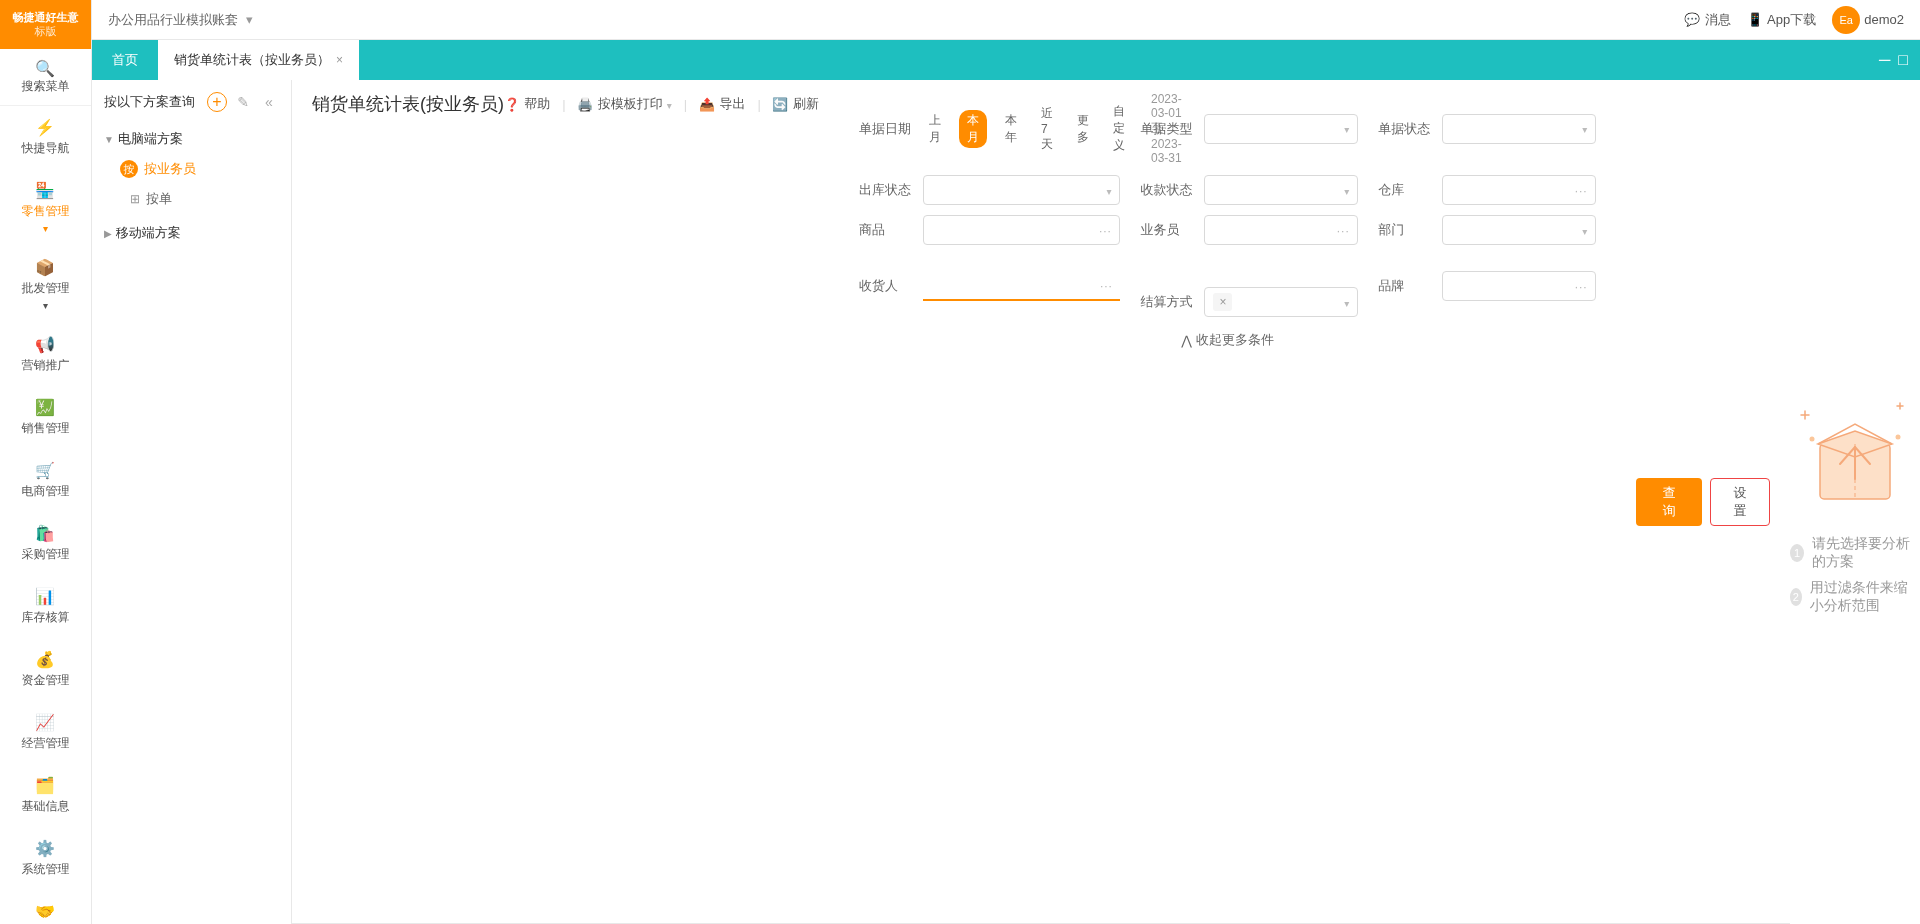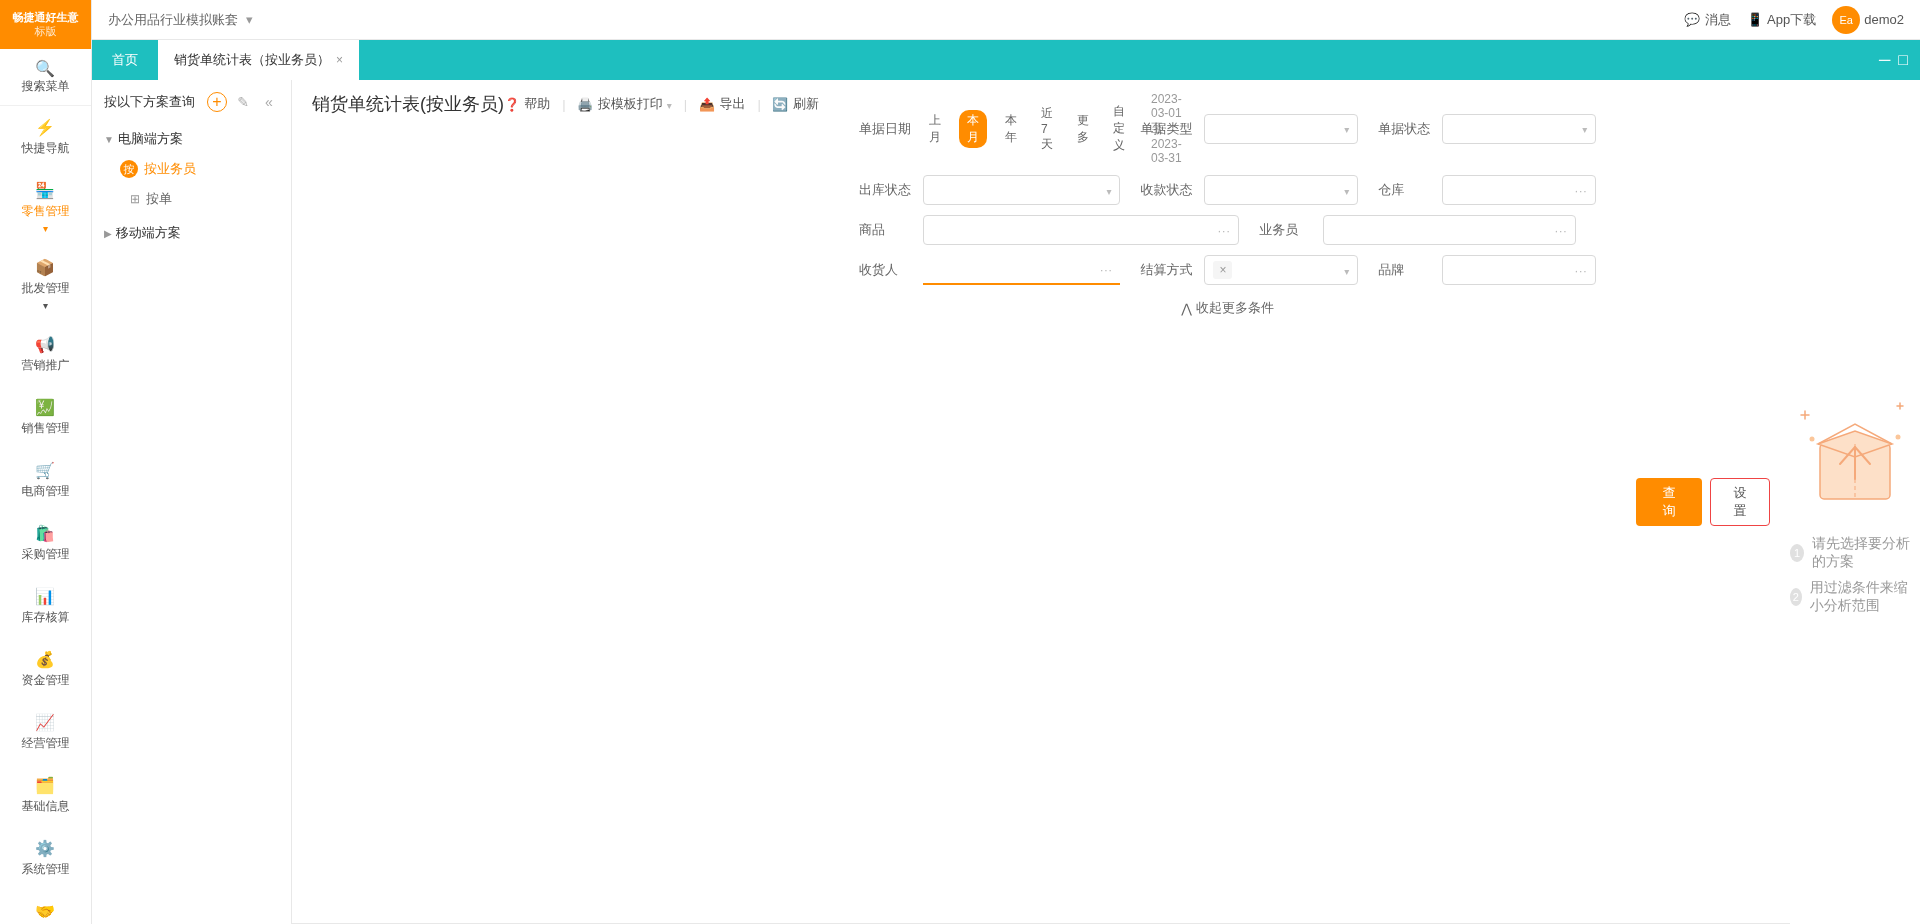--- a/index.html
+++ b/index.html
@@ -340,32 +340,39 @@
             </div>
             <div class="filter-divider"></div>
             <div class="filter-item" style="flex:1;">
               <span class="filter-label">业务员</span>
               <div class="filter-select">
                 <span class="filter-select-text"></span>
                 <span class="filter-dots">···</span>
               </div>
             </div>
             <div class="filter-divider"></div>
+            <div class="filter-item" style="flex:1;">
+              <span class="filter-label">部门</span>
+              <div class="filter-select">
+                <span class="filter-select-text"></span>
+                <span class="chevron-down"></span>
+              </div>
+            </div>
           </div>
 
           <div class="filter-row">
             <div class="filter-item" style="flex:1.2;">
               <span class="filter-label">收货人</span>
               <div class="filter-select" style="border-bottom:2px solid #ff8c00;border-top:none;border-left:none;border-right:none;border-radius:0;">
                 <span class="filter-select-text"></span>
                 <span class="filter-dots">···</span>
               </div>
             </div>
             <div class="filter-divider"></div>
-            <div class="filter-item" style="flex:1;">
+            <div class="filter-item" style="flex:1;margin-top:32px;">
               <span class="filter-label">结算方式</span>
               <div class="filter-select">
                 <div class="tag-x">
                   <span class="tag-x-close">×</span>
                 </div>
                 <span class="chevron-down"></span>
               </div>
             </div>
             <div class="filter-divider"></div>
             <div class="filter-item" style="flex:1;">

